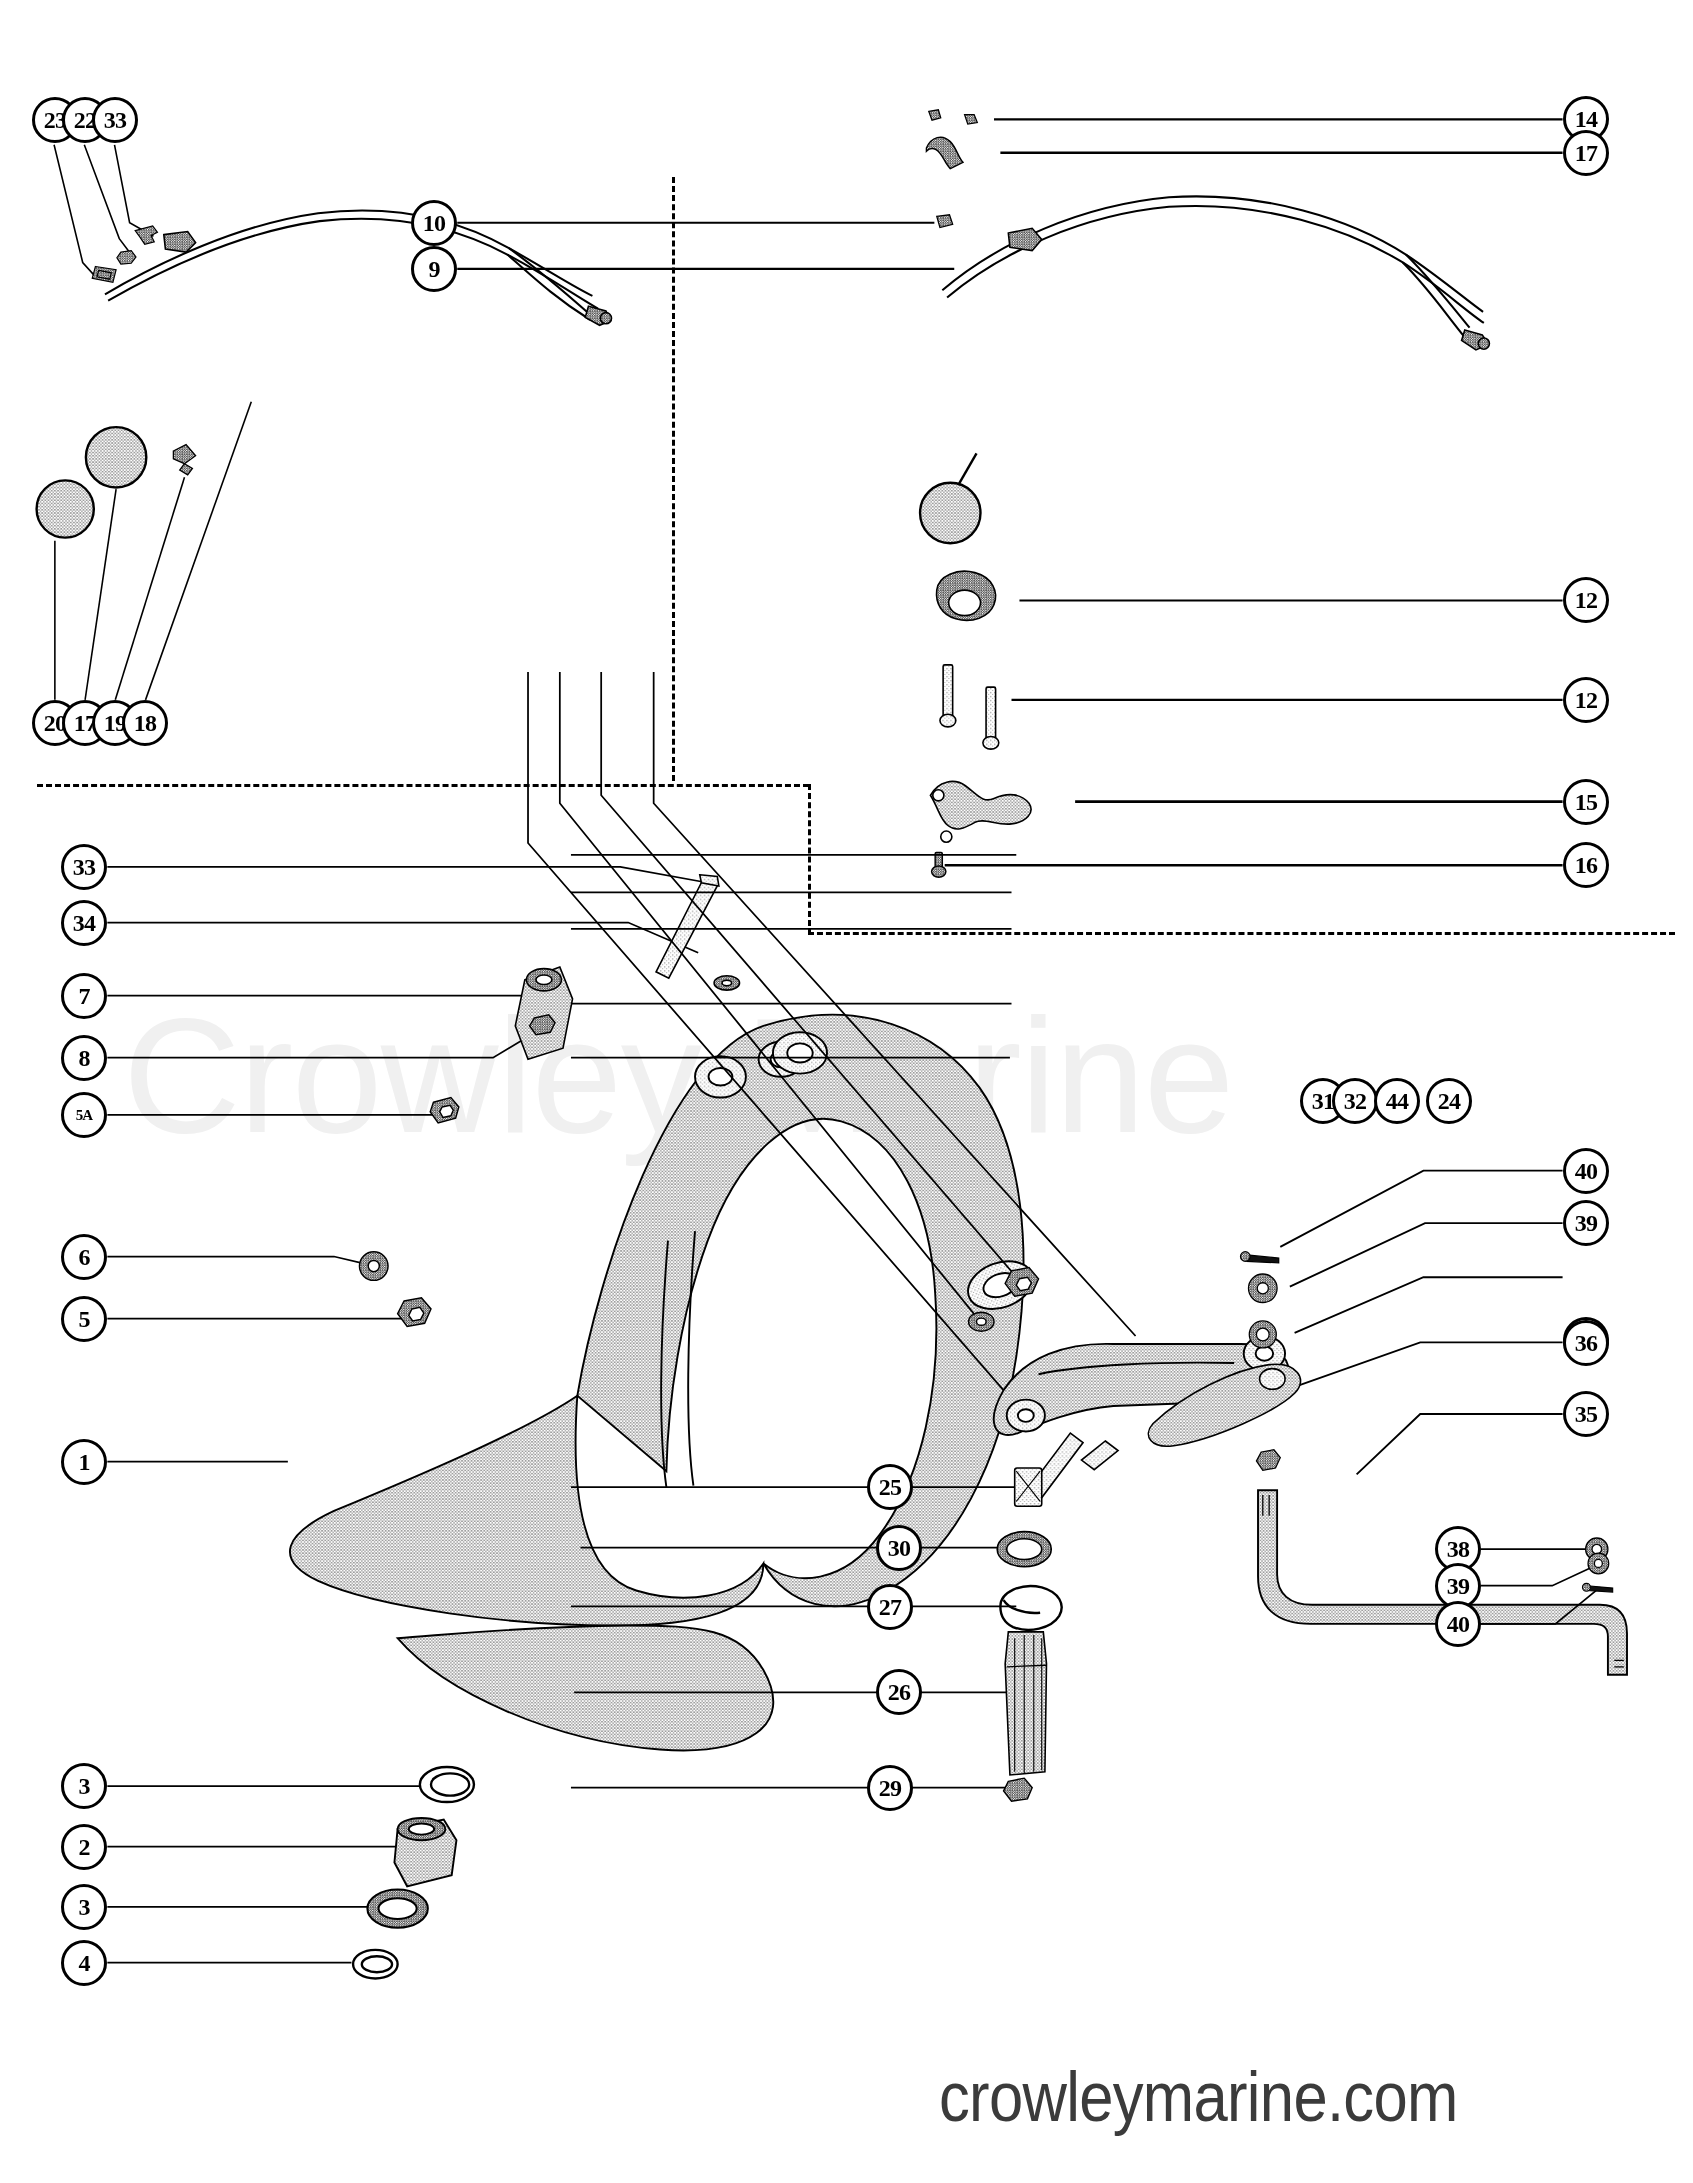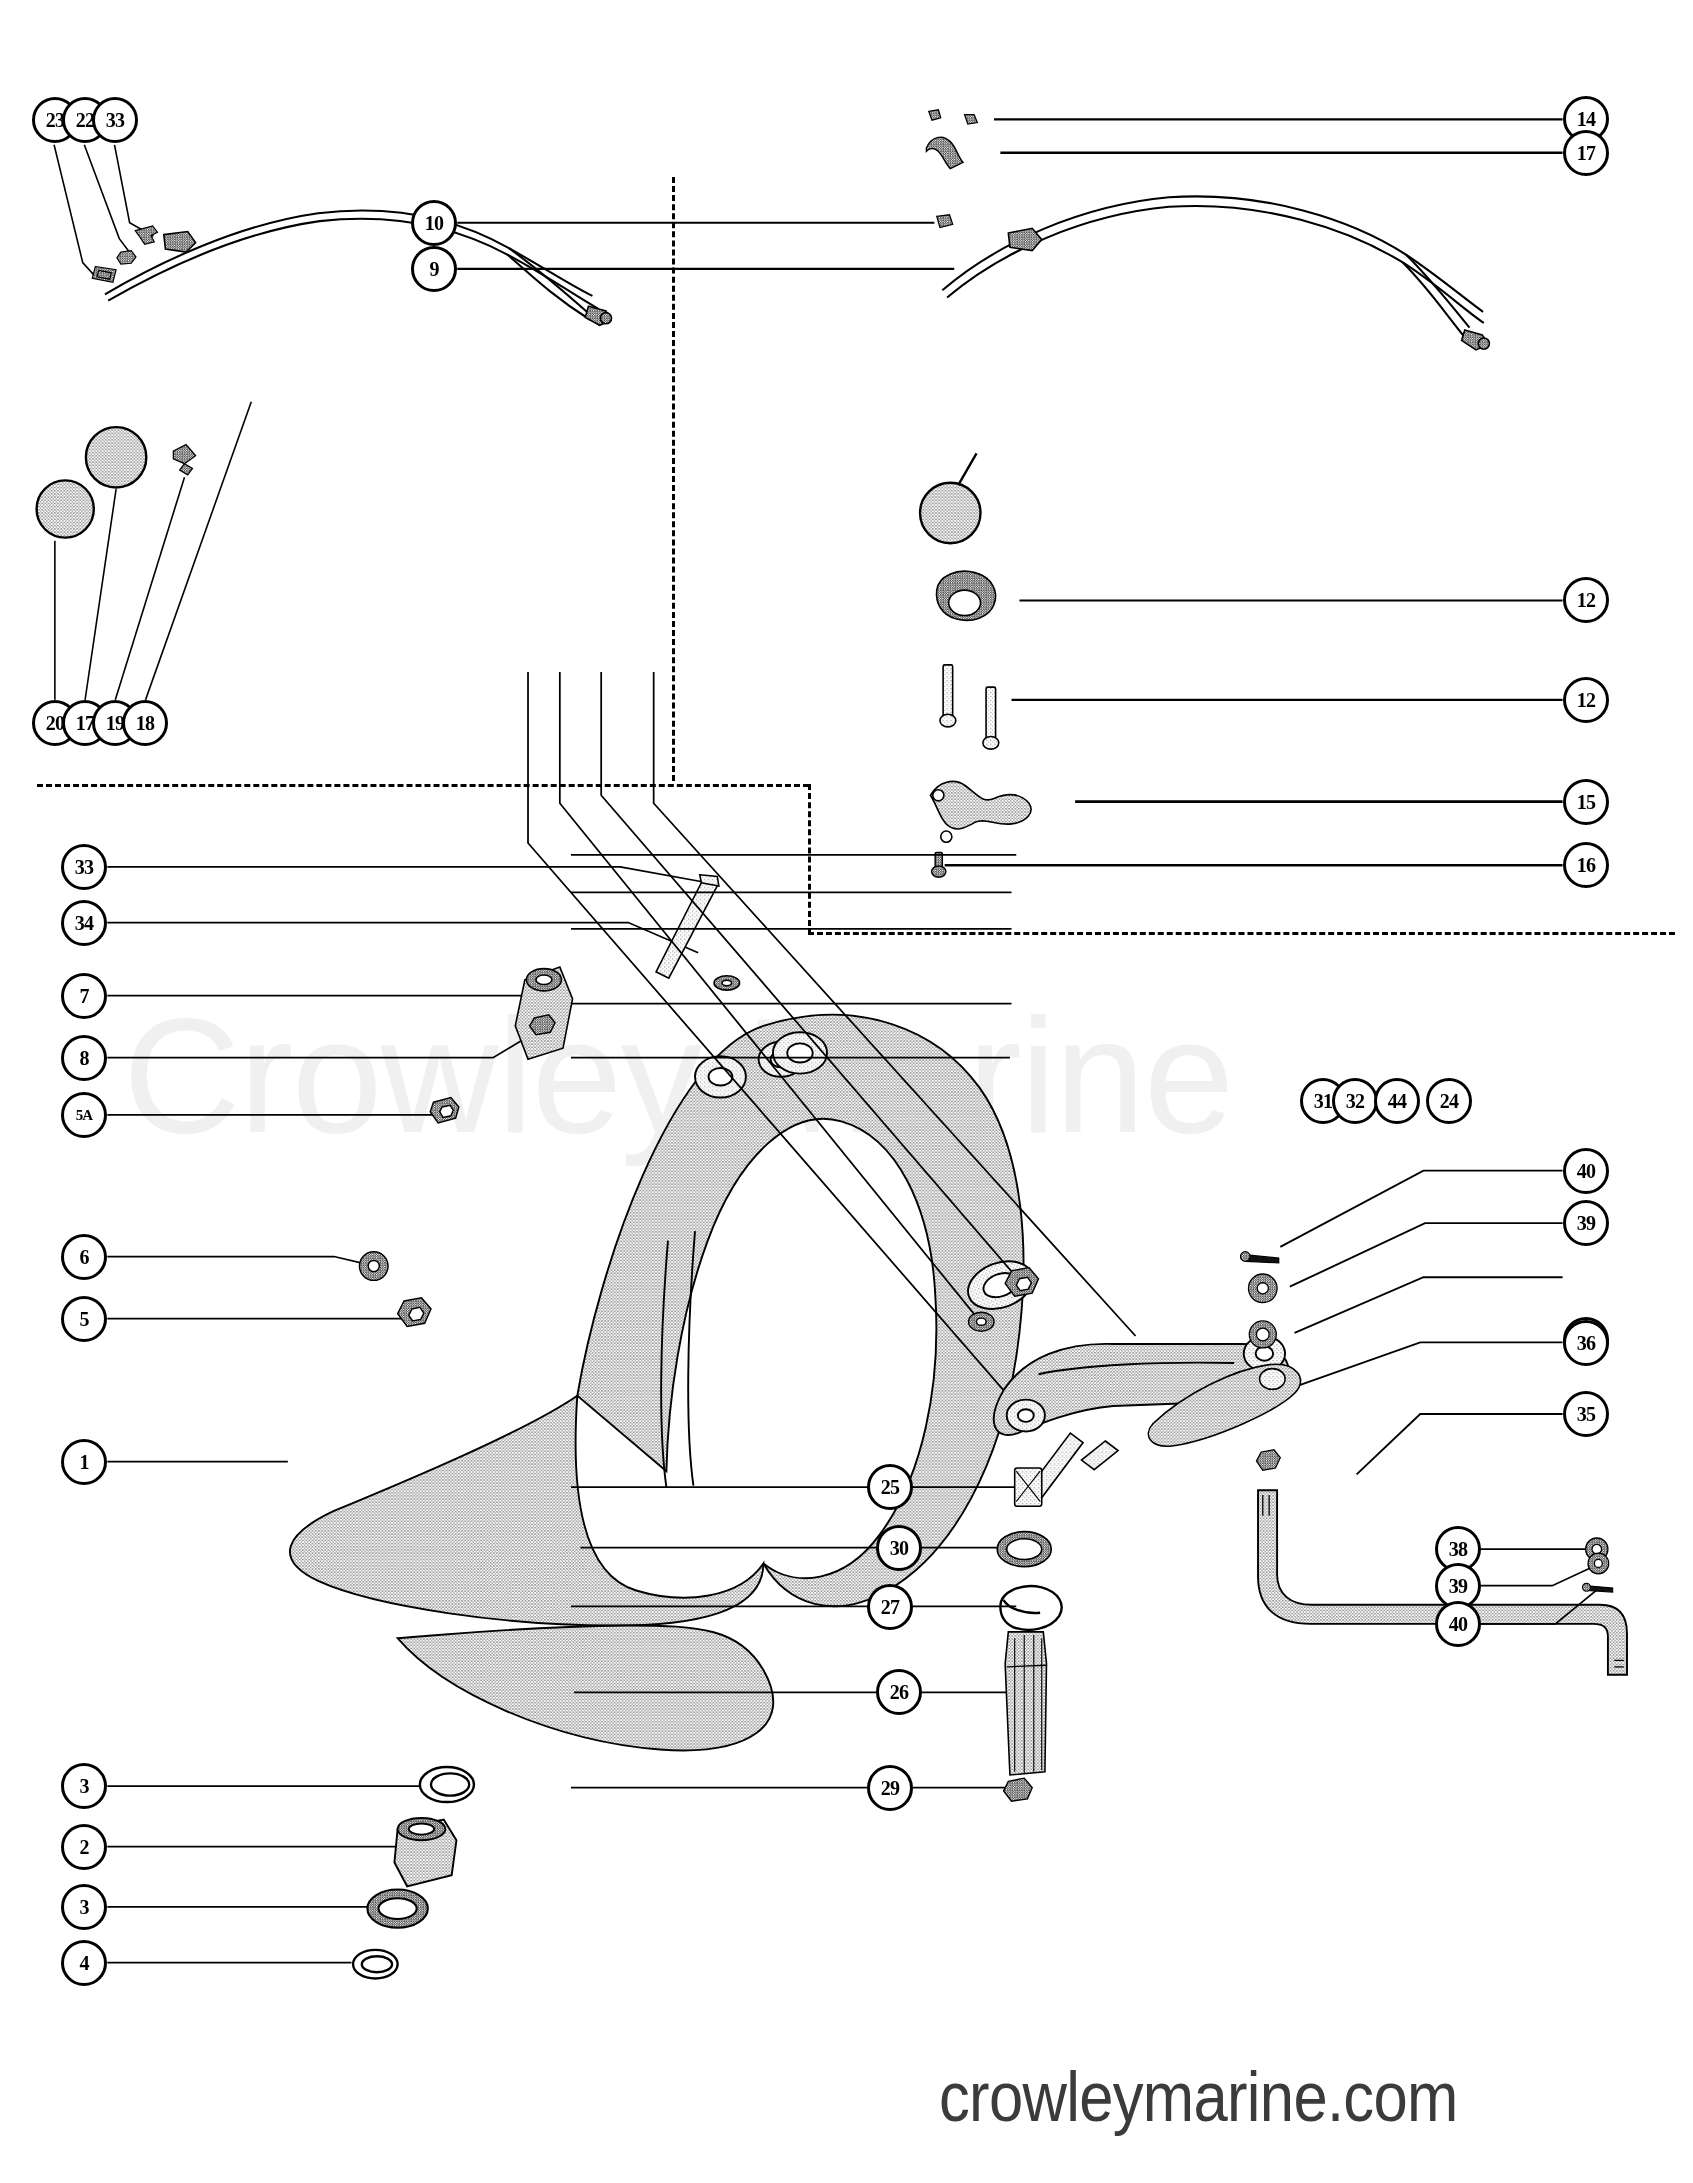--- a/index.html
+++ b/index.html
@@ -28,21 +28,21 @@
     transform:scaleX(.88);transform-origin:left top;
     z-index:6;
   }
 
   
   .callout{
     position:absolute;width:46px;height:46px;border-radius:50%;
     border:3.2px solid #000;background:#fff;
     display:flex;align-items:center;justify-content:center;
     font-family:"Liberation Serif", serif;
-    font-size:20px;font-weight:700;color:#000;line-height:1;
+    font-size:24px;font-weight:700;color:#000;line-height:1;
     z-index:5;box-sizing:border-box;
     letter-spacing:-0.8px;
   }
   .callout.small{font-size:15px;}
 
   
   .dash-h{position:absolute;height:0;border-top:3.2px dashed #000;z-index:2;}
   .dash-v{position:absolute;width:0;border-left:3.2px dashed #000;z-index:2;}
 
   

